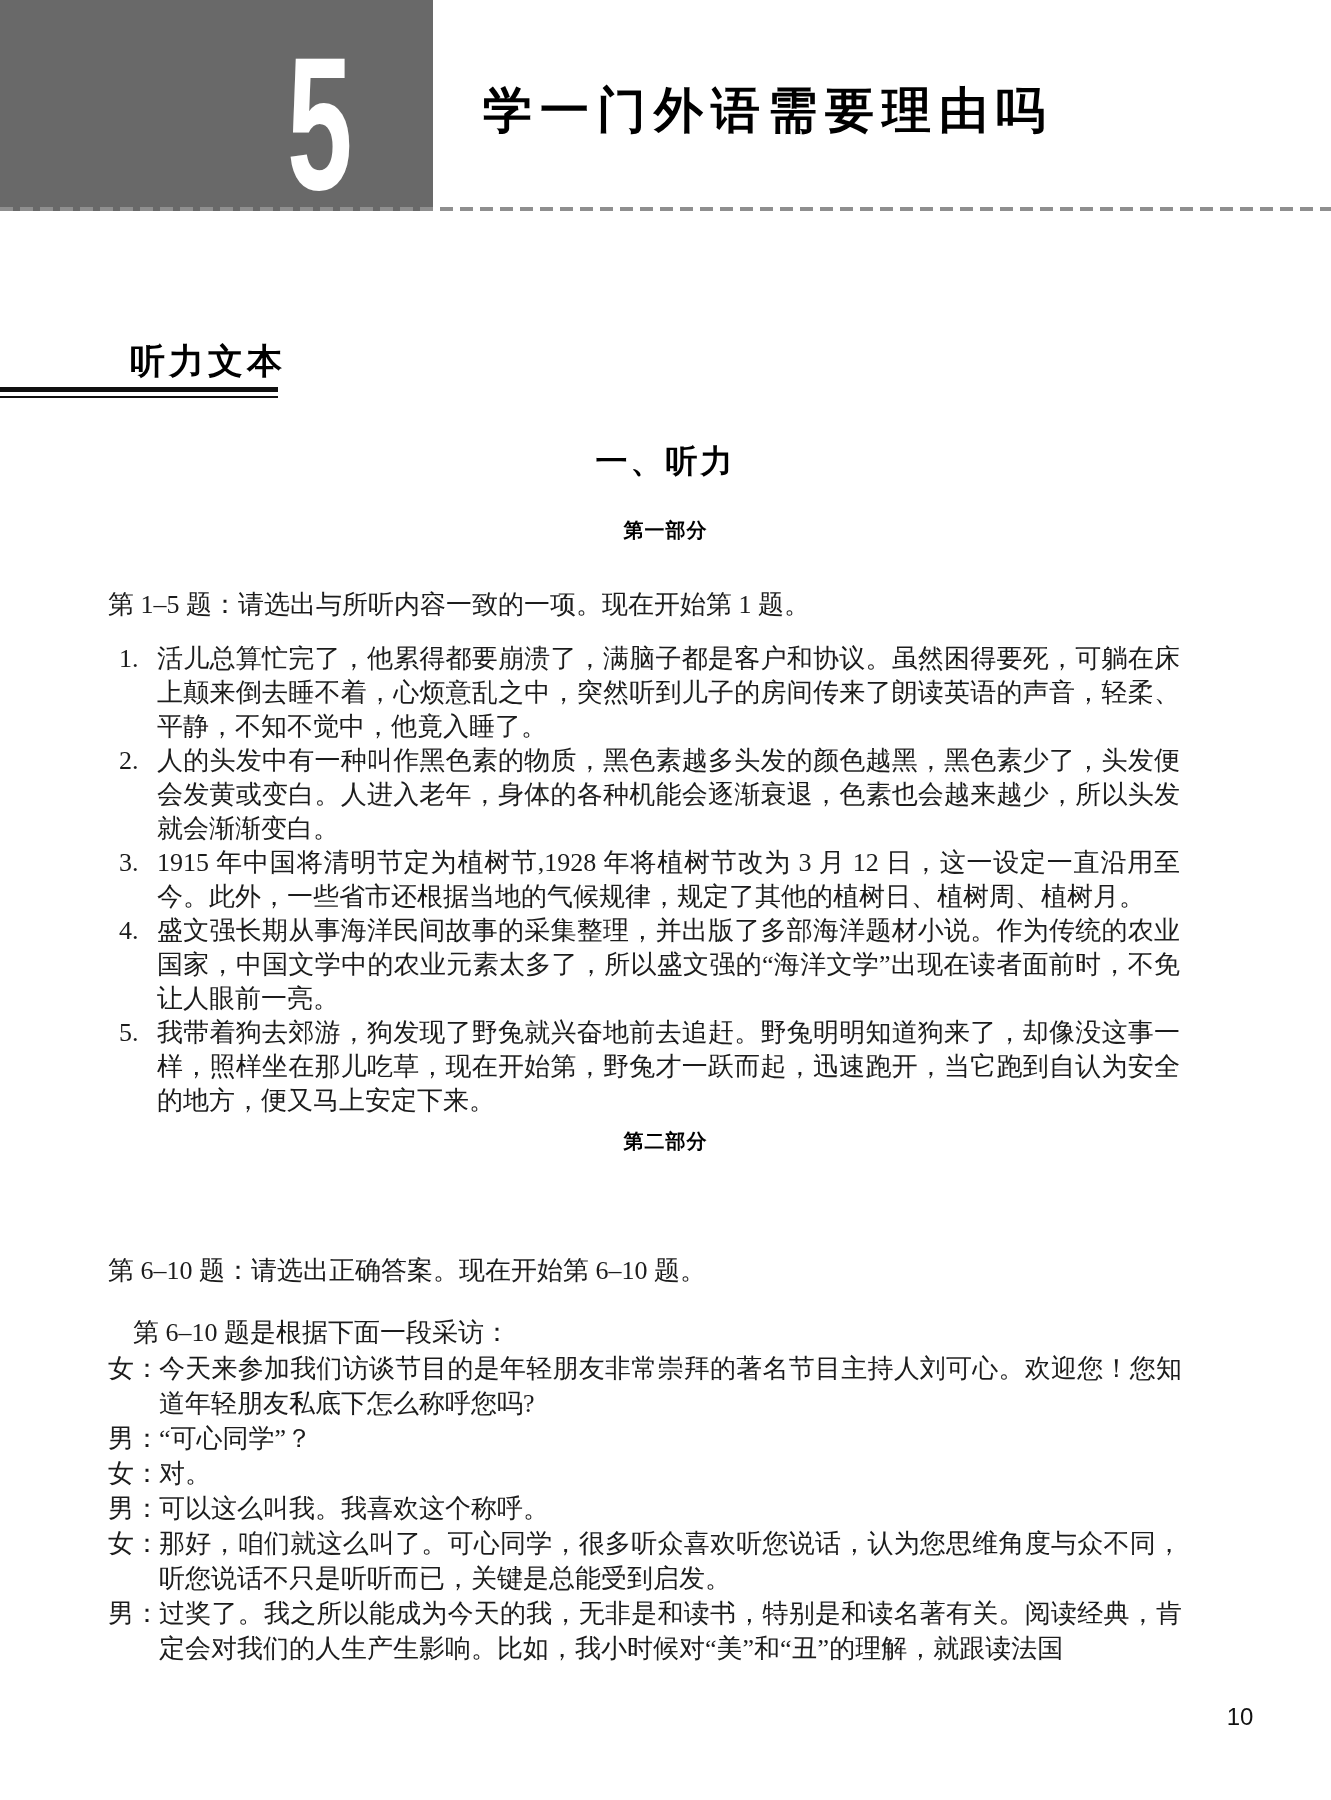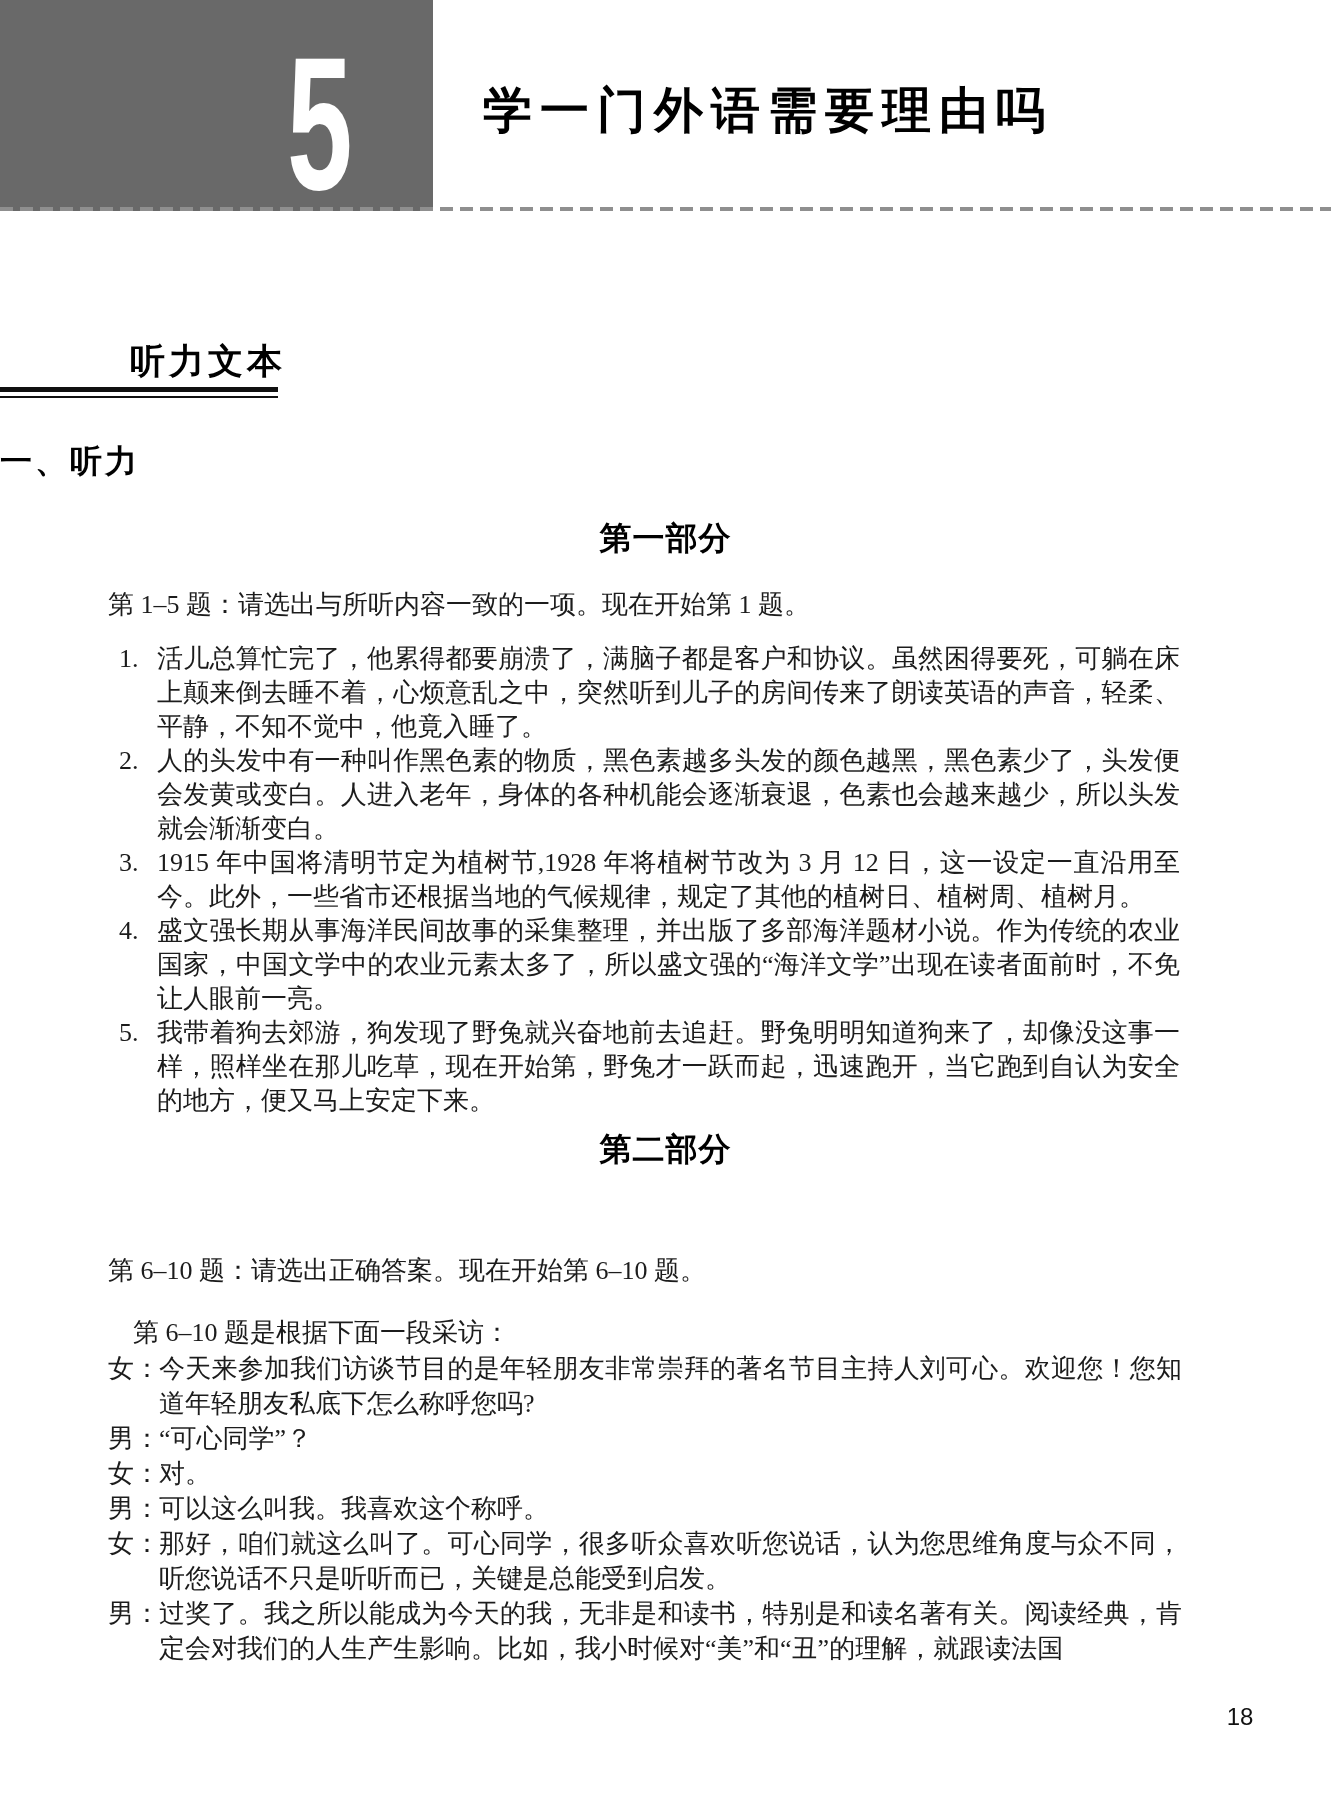--- a/index.html
+++ b/index.html
@@ -46,29 +46,29 @@
     font-weight:bold; font-size:35px; line-height:1;
     letter-spacing:4px; color:#000;
     white-space:nowrap;
   }
   .rule-thick { position:absolute; left:0; top:387px; width:278px; height:5px; background:#101010; }
   .rule-thin  { position:absolute; left:0; top:396px; width:278px; height:2px; background:#101010; }
 
   
   .part-title {
     position:absolute; left:0; top:440px; width:1331px;
-    text-align:left;
+    text-align:center;
     font-weight:bold; font-size:32px; letter-spacing:3px;
     color:#000;
   }
   .sub-heading {
     position:absolute; left:0; width:1331px;
     text-align:center;
     font-family:"Liberation Sans","DejaVu Sans",sans-serif;
-    font-weight:bold; font-size:32px; letter-spacing:1px;
+    font-weight:bold; font-size:20px; letter-spacing:1px;
     color:#000;
   }
   .sub-heading.first  { top:517px; }
   .sub-heading.second { top:1128px; }
 
   
   .body-line {
     position:absolute; left:108px; width:1080px;
     font-size:26px; line-height:34px;
     white-space:nowrap;
@@ -165,13 +165,13 @@
   <div class="dialogue-row">
     <span class="speaker">女：</span>
     <span class="speech">那好，咱们就这么叫了。可心同学，很多听众喜欢听您说话，认为您思维角度与众不同，听您说话不只是听听而已，关键是总能受到启发。</span>
   </div>
   <div class="dialogue-row">
     <span class="speaker">男：</span>
     <span class="speech">过奖了。我之所以能成为今天的我，无非是和读书，特别是和读名著有关。阅读经典，肯定会对我们的人生产生影响。比如，我小时候对“美”和“丑”的理解，就跟读法国</span>
   </div>
 </div>
 
-<div class="page-number">18</div>
+<div class="page-number">10</div>
 
 </body></html>

